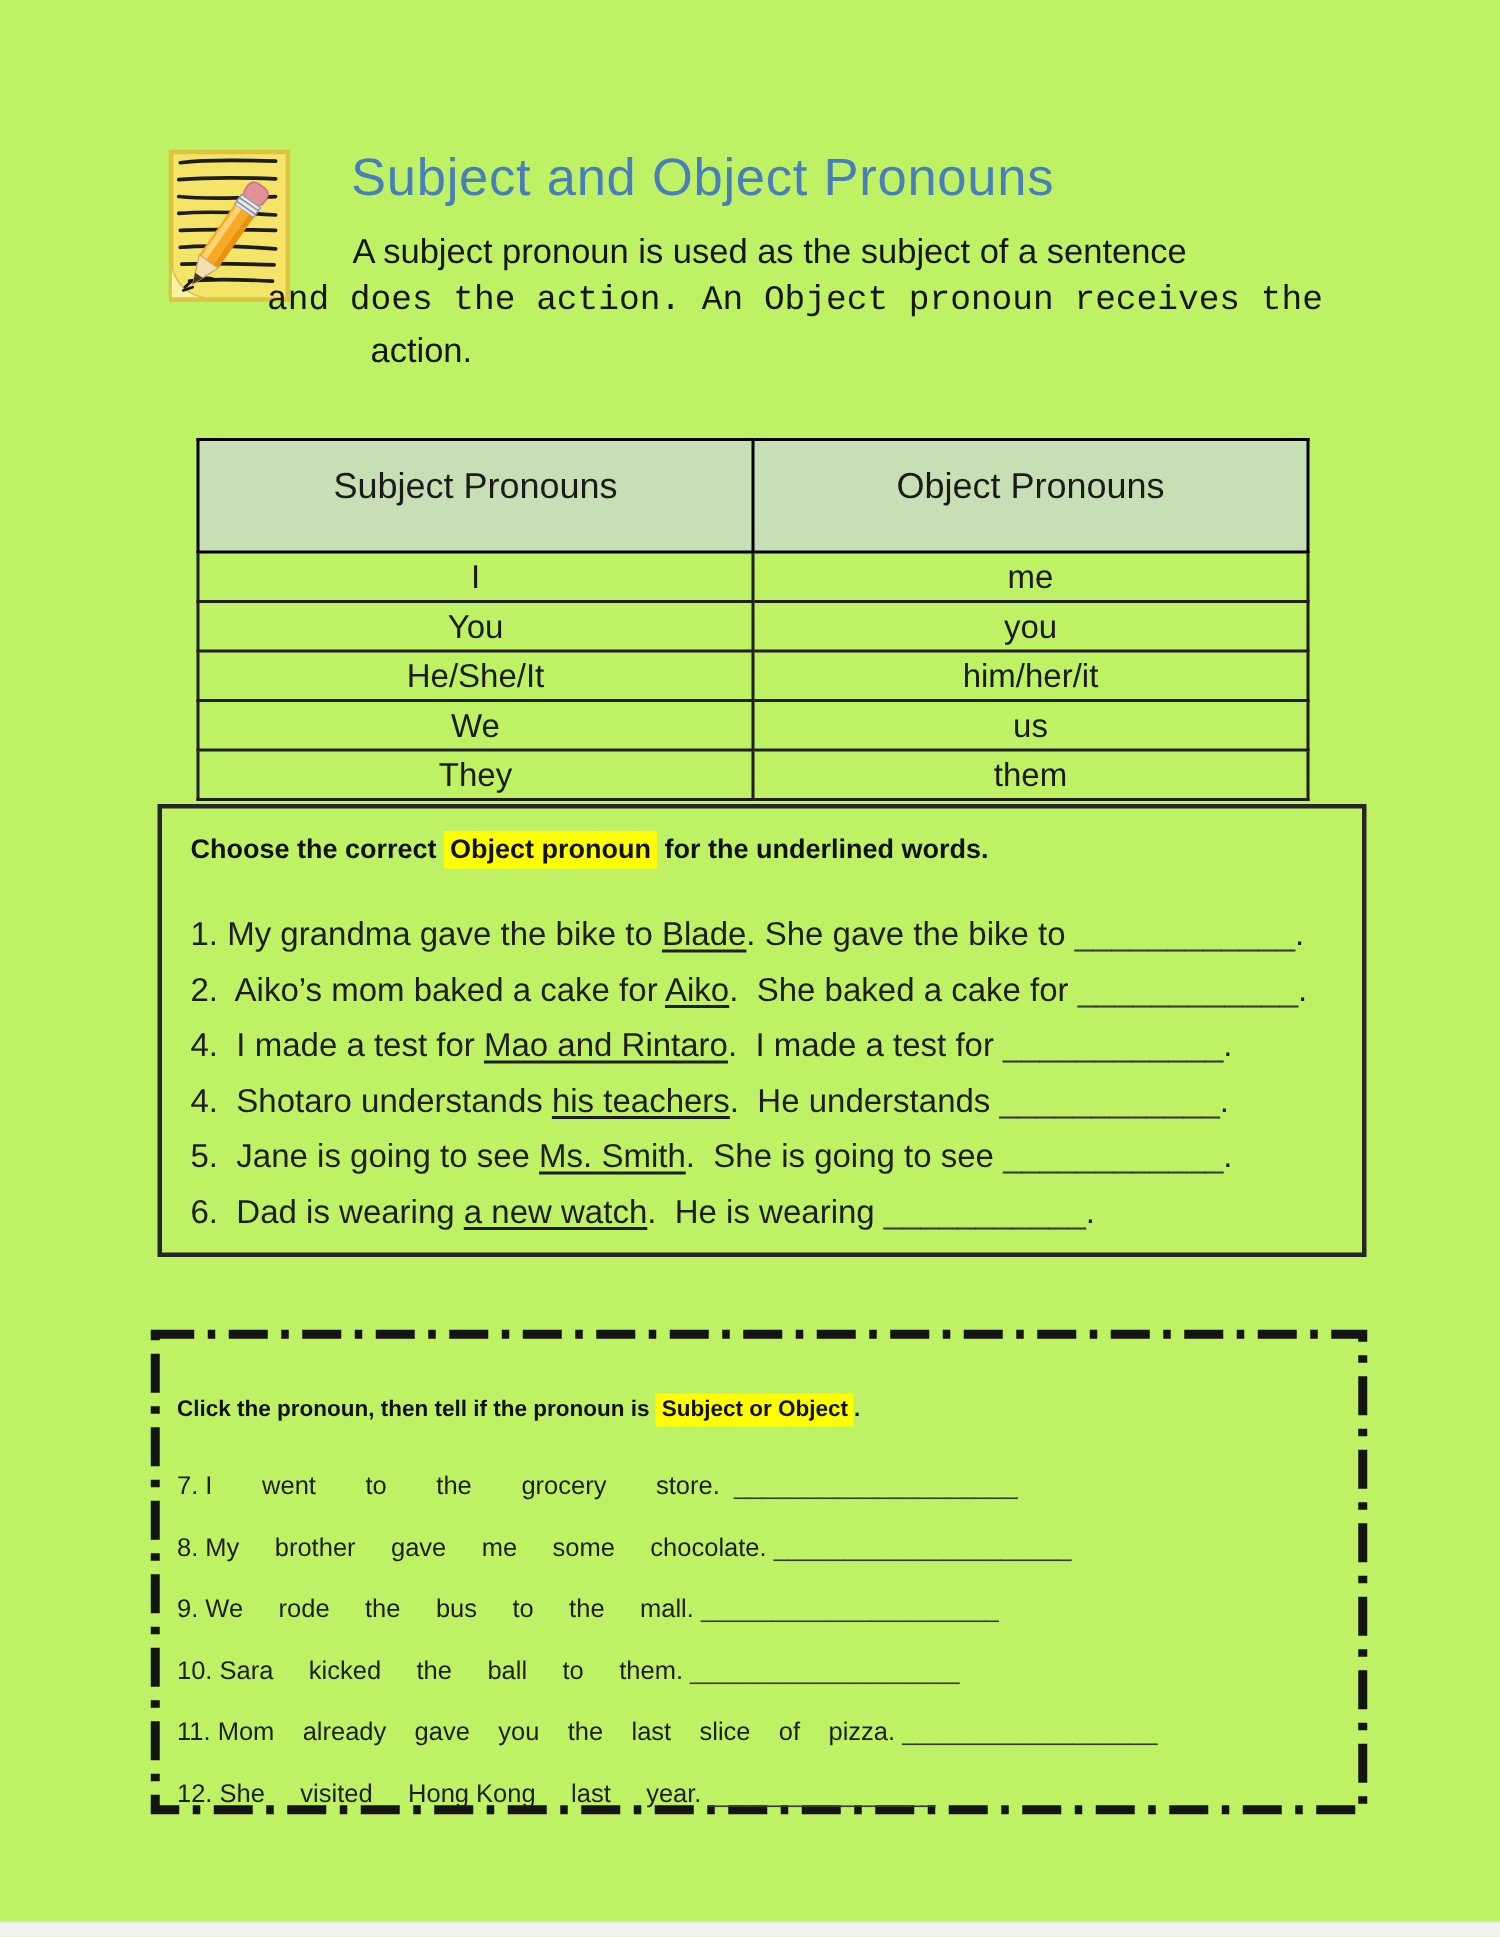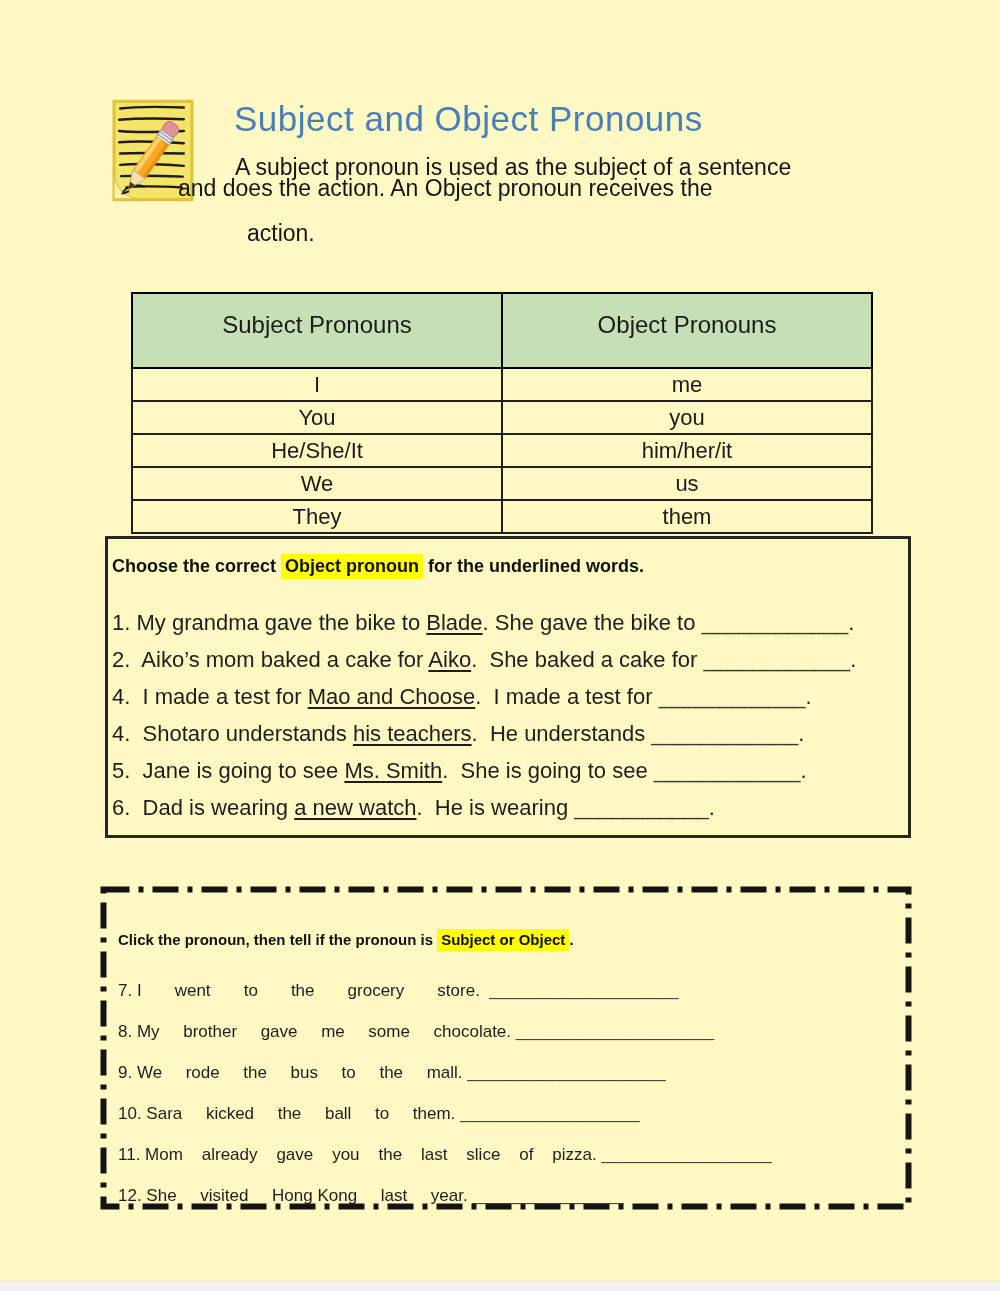--- a/index.html
+++ b/index.html
@@ -1,55 +1,55 @@
 <!DOCTYPE html>
 <html style="--title-color: #4a7ebb; --table-header-bg: #c7dfb5; --hl: #ffff00;"><head>
 <meta charset="utf-8">
 <style>
   html,body { margin:0; padding:0; background:#ffffff; }
   .page {
-    position:relative; width:1000px; height:1291px; background:#fef9c3;
+    position:relative; width:1000px; height:1291px; background:#bef264;
     font-family:"Liberation Sans", sans-serif; color:#1b1b1b; overflow:hidden;
   }
   :root {
     --title-color:#4a7ebb;
     --table-header-bg:#c7dfb5;
     --hl:#ffff00;
   }
 
   
   .icon-wrap { position:absolute; left:112px; top:99px; width:82px; height:103px; }
   .title {
     position:absolute; left:234px; top:99px; margin:0;
     font-size:35px; font-weight:400; color:var(--title-color); letter-spacing:0.5px;
   }
   .desc-line { position:absolute; font-size:23px; line-height:30px; color:#161616; white-space:pre; }
   .desc-1 { left:235px; top:152px; }
-  .desc-2 { left:178px; top:173px; }
+  .desc-2 { left:178px; top:185px;font-family:Liberation Mono, monospace; }
   .desc-3 { left:247px; top:218px; }
 
   
   .pronoun-table {
     position:absolute; left:131px; top:292px; width:742px;
     border-collapse:collapse; table-layout:fixed; text-align:center;
   }
   .pronoun-table th {
     height:60px; background:var(--table-header-bg);
     font-size:24px; font-weight:400; vertical-align:middle; padding-bottom:12px;
     border:2px solid #000000;
   }
   .pronoun-table td {
     height:31px; font-size:22px; vertical-align:middle;
     border:2px solid #1f1f1f; padding:0;
   }
 
   
   .box1 {
     position:absolute; left:105px; top:536px; width:806px; height:302px;
-    border:3px solid #262626; box-sizing:border-box; padding:15px 13px 0 4px;
+    border:3px solid #262626; box-sizing:border-box; padding:15px 13px 0 19px;
   }
   .sec-heading { font-size:18px; font-weight:bold; line-height:24px; color:#111; white-space:pre-wrap; }
   .box2 .sec-heading { font-size:15px; }
   .hl { background:var(--hl); padding:2px 4px 3px 4px; }
   .u { text-decoration:underline; text-underline-offset:3px; text-decoration-thickness:1.5px; }
 
   .items1 { margin-top:34px; }
   .q-item { font-size:22px; line-height:22px; white-space:pre-wrap; color:#1e1e1e; }
   .items1 .q-item + .q-item { margin-top:15px; }
   .blank { color:#3a3a3a; letter-spacing:0; }
@@ -134,21 +134,21 @@
           <td>them</td>
         </tr>
       </tbody>
   </table>
 
   <section class="box1">
     <div class="sec-heading"><span>Choose the correct </span><span class="hl">Object pronoun</span><span> for the underlined words.</span></div>
     <div class="items items1">
         <div class="q-item"><span>1. My grandma gave the bike to </span><span class="u">Blade</span><span>. She gave the bike to </span><span class="blank">____________</span><span>.</span></div>
         <div class="q-item"><span>2.  Aiko’s mom baked a cake for </span><span class="u">Aiko</span><span>.  She baked a cake for </span><span class="blank">____________</span><span>.</span></div>
-        <div class="q-item"><span>4.  I made a test for </span><span class="u">Mao and Choose</span><span>.  I made a test for </span><span class="blank">____________</span><span>.</span></div>
+        <div class="q-item"><span>4.  I made a test for </span><span class="u">Mao and Rintaro</span><span>.  I made a test for </span><span class="blank">____________</span><span>.</span></div>
         <div class="q-item"><span>4.  Shotaro understands </span><span class="u">his teachers</span><span>.  He understands </span><span class="blank">____________</span><span>.</span></div>
         <div class="q-item"><span>5.  Jane is going to see </span><span class="u">Ms. Smith</span><span>.  She is going to see </span><span class="blank">____________</span><span>.</span></div>
         <div class="q-item"><span>6.  Dad is wearing </span><span class="u">a new watch</span><span>.  He is wearing </span><span class="blank">___________</span><span>.</span></div>
       </div>
   </section>
 
   <section class="box2">
     <svg class="dash-border" width="812" height="324" viewBox="0 0 812 324">
       <rect x="3.5" y="3.5" width="805" height="317" fill="none" stroke="#141414" stroke-width="6" stroke-dasharray="26 9 5 9"></rect>
     </svg>

